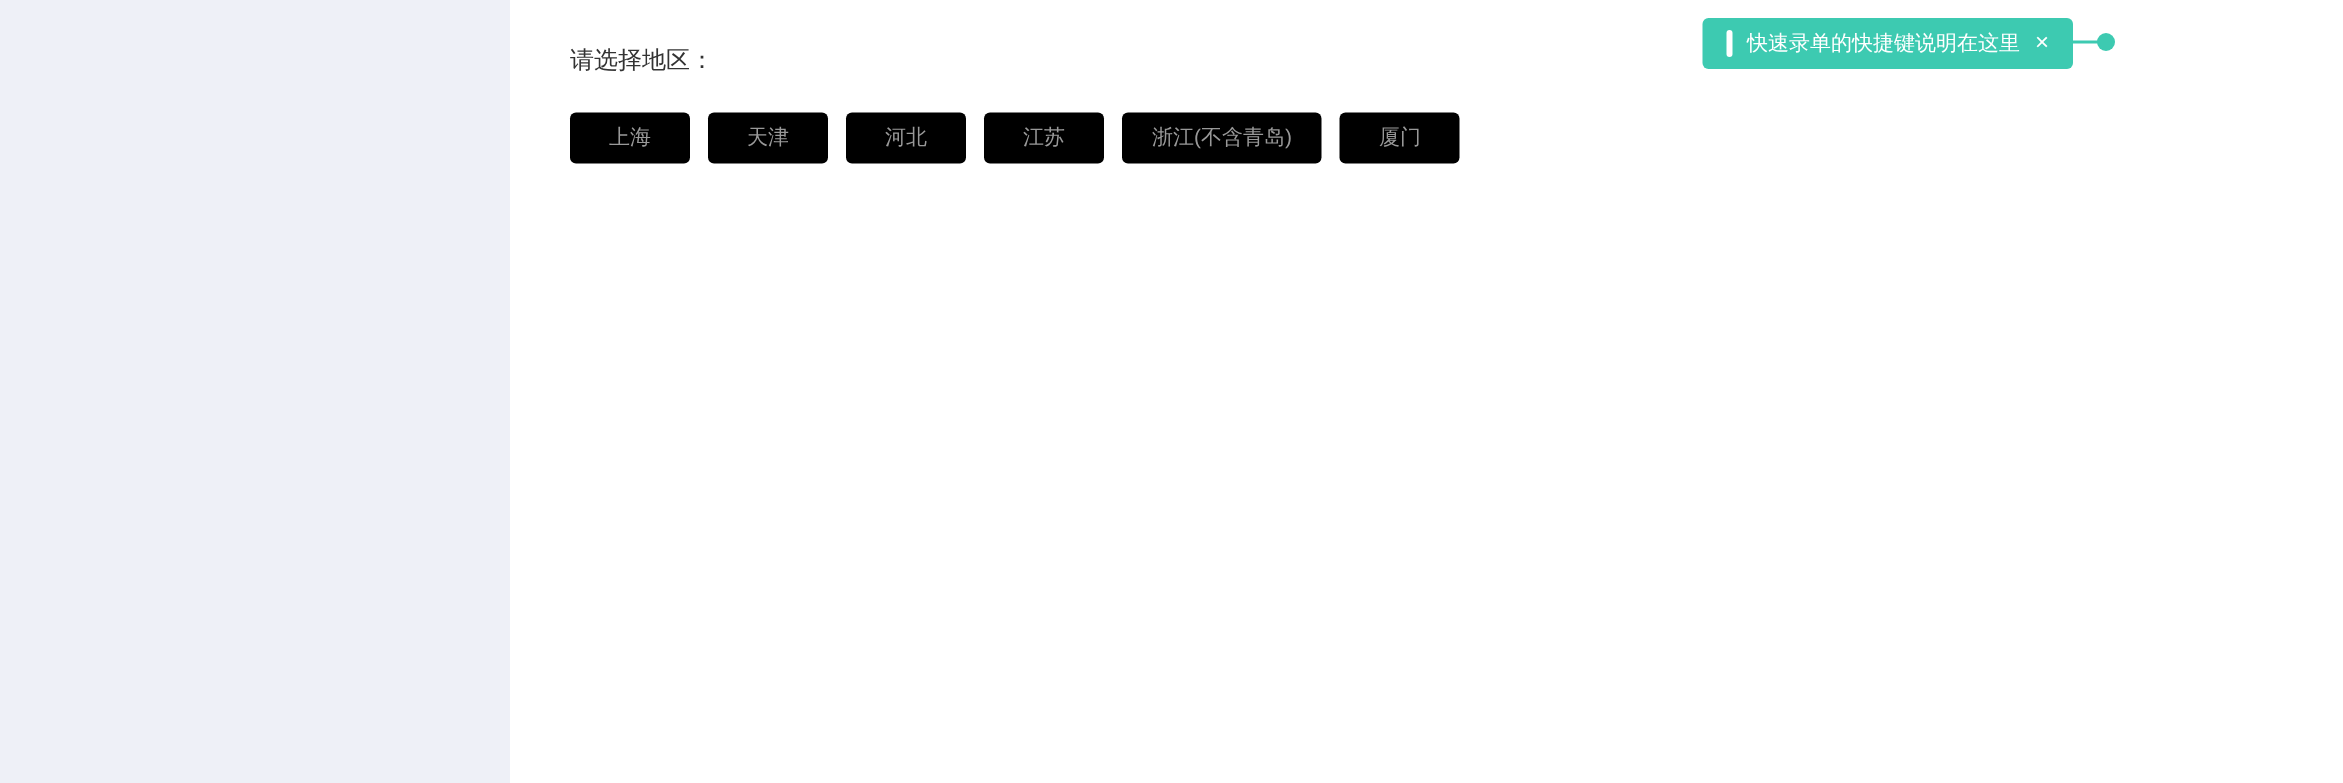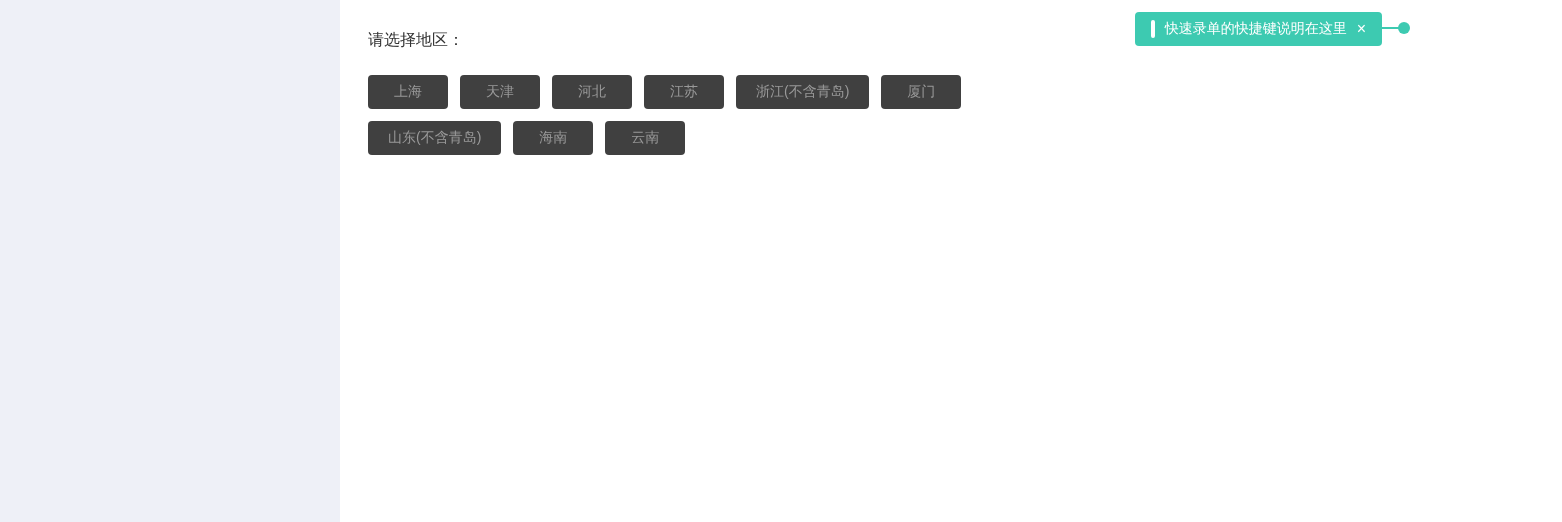--- a/index.html
+++ b/index.html
@@ -26,39 +26,39 @@
       background: #eef0f7;
     }
 
     .main-content {
       position: absolute;
       left: 340px;
       top: 0;
       right: 0;
       bottom: 0;
       background: #ffffff;
-      padding: 30px 28px;
+      padding: 30px 40px;
     }
 
     .page-title {
       font-size: 16px;
       color: #333;
       margin-bottom: 24px;
       font-weight: normal;
     }
 
     .region-buttons-row {
       display: flex;
       flex-wrap: wrap;
       gap: 12px;
       margin-bottom: 12px;
     }
 
     .region-btn {
-      background: #404040;
+      background: #000000;
       border: none;
       border-radius: 4px;
       padding: 8px 20px;
       font-size: 14px;
       color: #999;
       cursor: pointer;
       min-width: 80px;
       text-align: center;
       white-space: nowrap;
     }
@@ -125,25 +125,20 @@
   <div class="page-title">请选择地区：</div>
 
   <div class="region-buttons-row" id="row1">
       <button class="region-btn">上海</button>
       <button class="region-btn">天津</button>
       <button class="region-btn">河北</button>
       <button class="region-btn">江苏</button>
       <button class="region-btn">浙江(不含青岛)</button>
       <button class="region-btn">厦门</button>
     </div>
-  <div class="region-buttons-row" id="row2">
-      <button class="region-btn">山东(不含青岛)</button>
-      <button class="region-btn">海南</button>
-      <button class="region-btn">云南</button>
-    </div>
 </div>
 
 <div class="tooltip-line"></div>
 <div class="tooltip-dot"></div>
 
 <div class="tooltip-banner">
   <div class="bar"></div>
   <span>快速录单的快捷键说明在这里</span>
   <button class="close-btn">×</button>
 </div>

